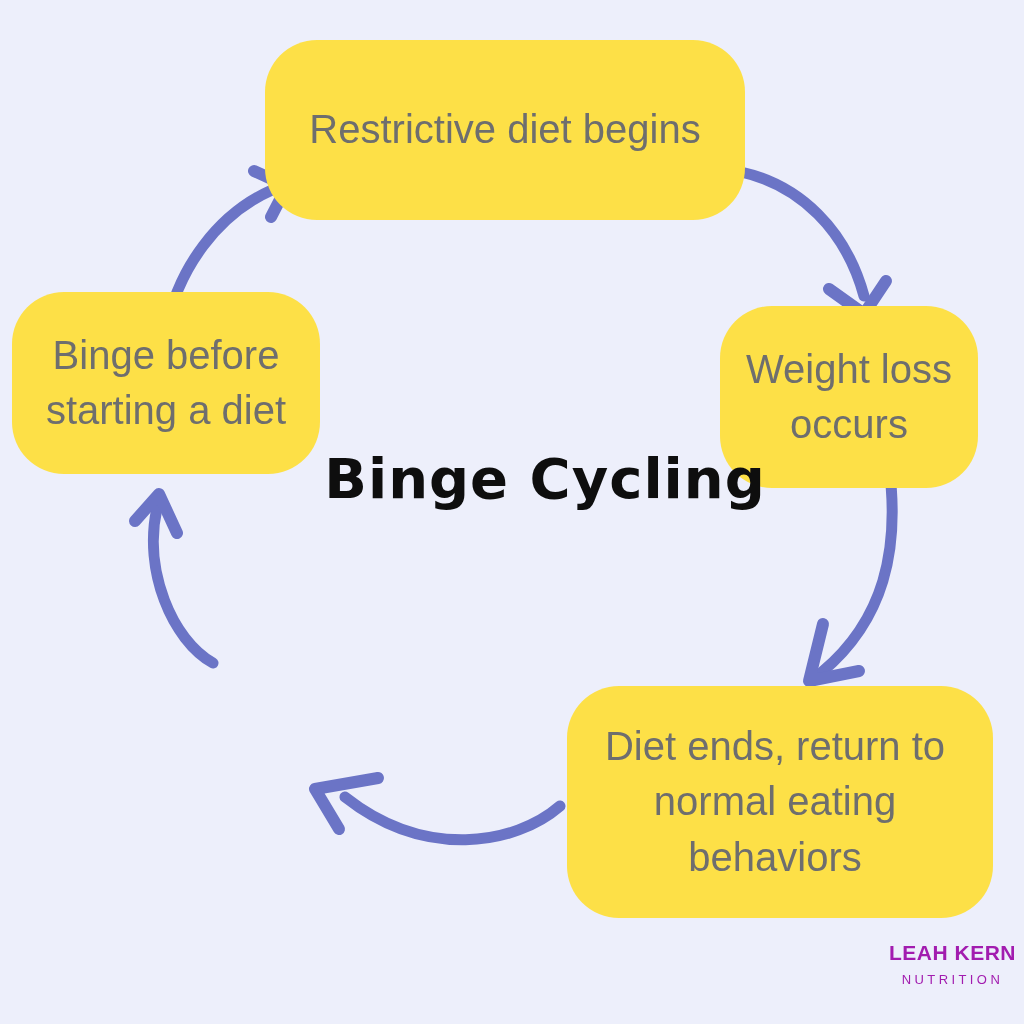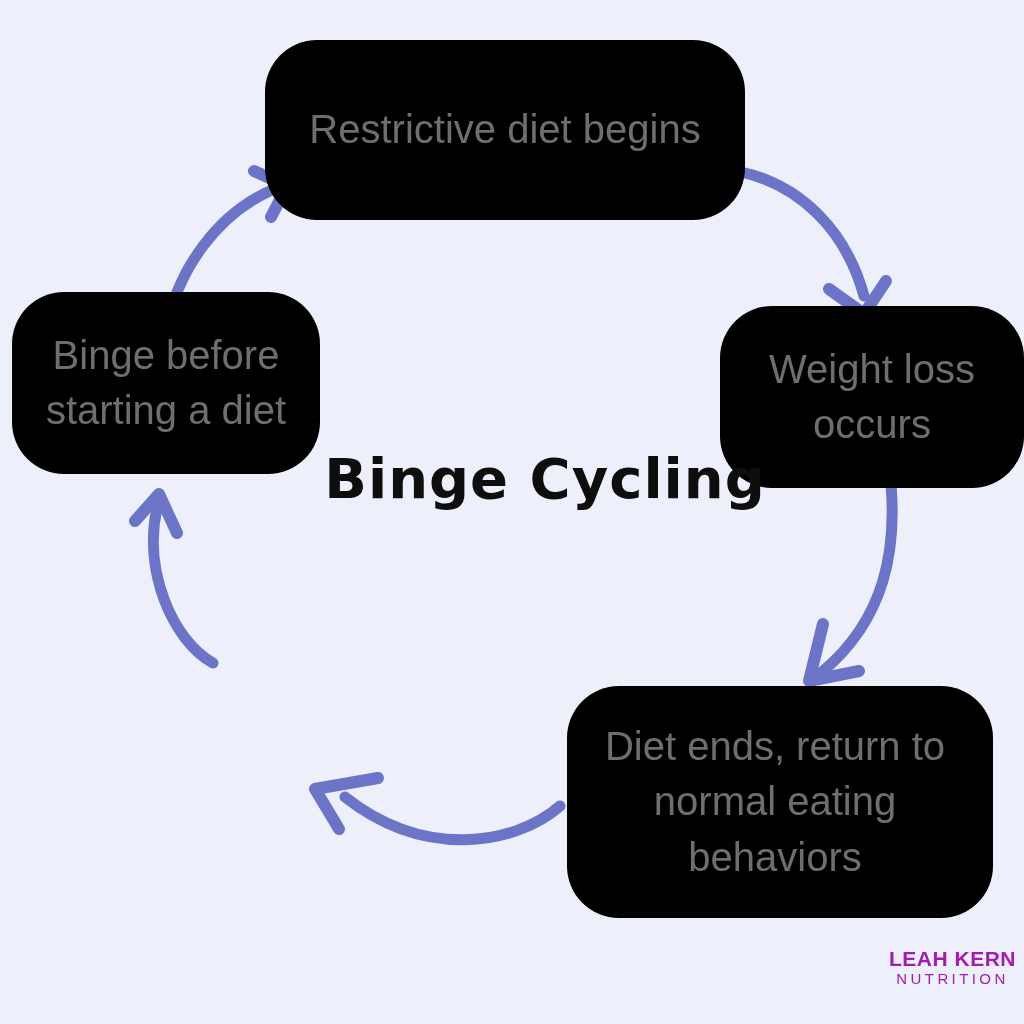--- a/index.html
+++ b/index.html
@@ -12,34 +12,34 @@
     font-family: "Liberation Sans", sans-serif;
   }
   .arrow-layer {
     position: absolute;
     left: 0; top: 0;
     width: 1024px; height: 1024px;
     pointer-events: none;
   }
   .node {
     position: absolute;
-    background: #000000;
+    background: #fde047;
     border-radius: 52px;
     display: flex;
     align-items: center;
     justify-content: center;
     text-align: center;
     color: #6e6e6e;
     font-size: 40px;
     line-height: 1.38;
     padding: 10px 18px;
     box-sizing: border-box;
   }
   .node-top          { left: 265px; top:  40px; width: 480px; height: 180px; }
-  .node-right        { left: 720px; top: 306px; width: 304px; height: 182px; }
+  .node-right        { left: 720px; top: 306px; width: 258px; height: 182px; }
   .node-bottom-right { left: 567px; top: 686px; width: 426px; height: 232px; padding-left: 8px; }
   .node-bottom-left  { left:  23px; top: 640px; width: 292px; height: 222px; }
   .node-left         { left:  12px; top: 292px; width: 308px; height: 182px; }
   .title {
     position: absolute;
     left: 545px; top: 446px;
     transform: translateX(-50%);
     margin: 0;
     white-space: nowrap;
     font-family: "DejaVu Sans", sans-serif;
@@ -54,24 +54,24 @@
     text-align: center;
     color: #a21caf;
     line-height: 1.0;
   }
   .brand-name {
     font-size: 21px;
     font-weight: 700;
     letter-spacing: 0.5px;
   }
   .brand-subtitle {
-    font-size: 15px;
+    font-size: 13px;
     font-weight: 400;
     letter-spacing: 3.4px;
-    margin-top: 2px;
+    margin-top: 10px;
   }
   .arrow-stroke {
     stroke: #6b74c6;
     fill: none;
     stroke-linecap: round;
     stroke-linejoin: round;
   }
 </style>
 </head>
 <body>

